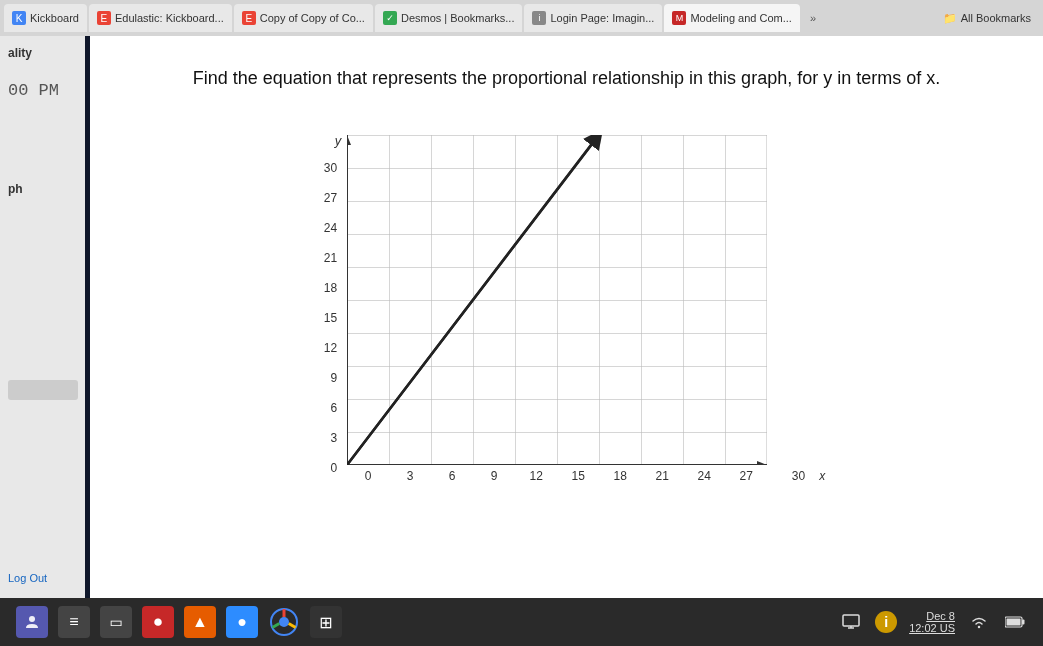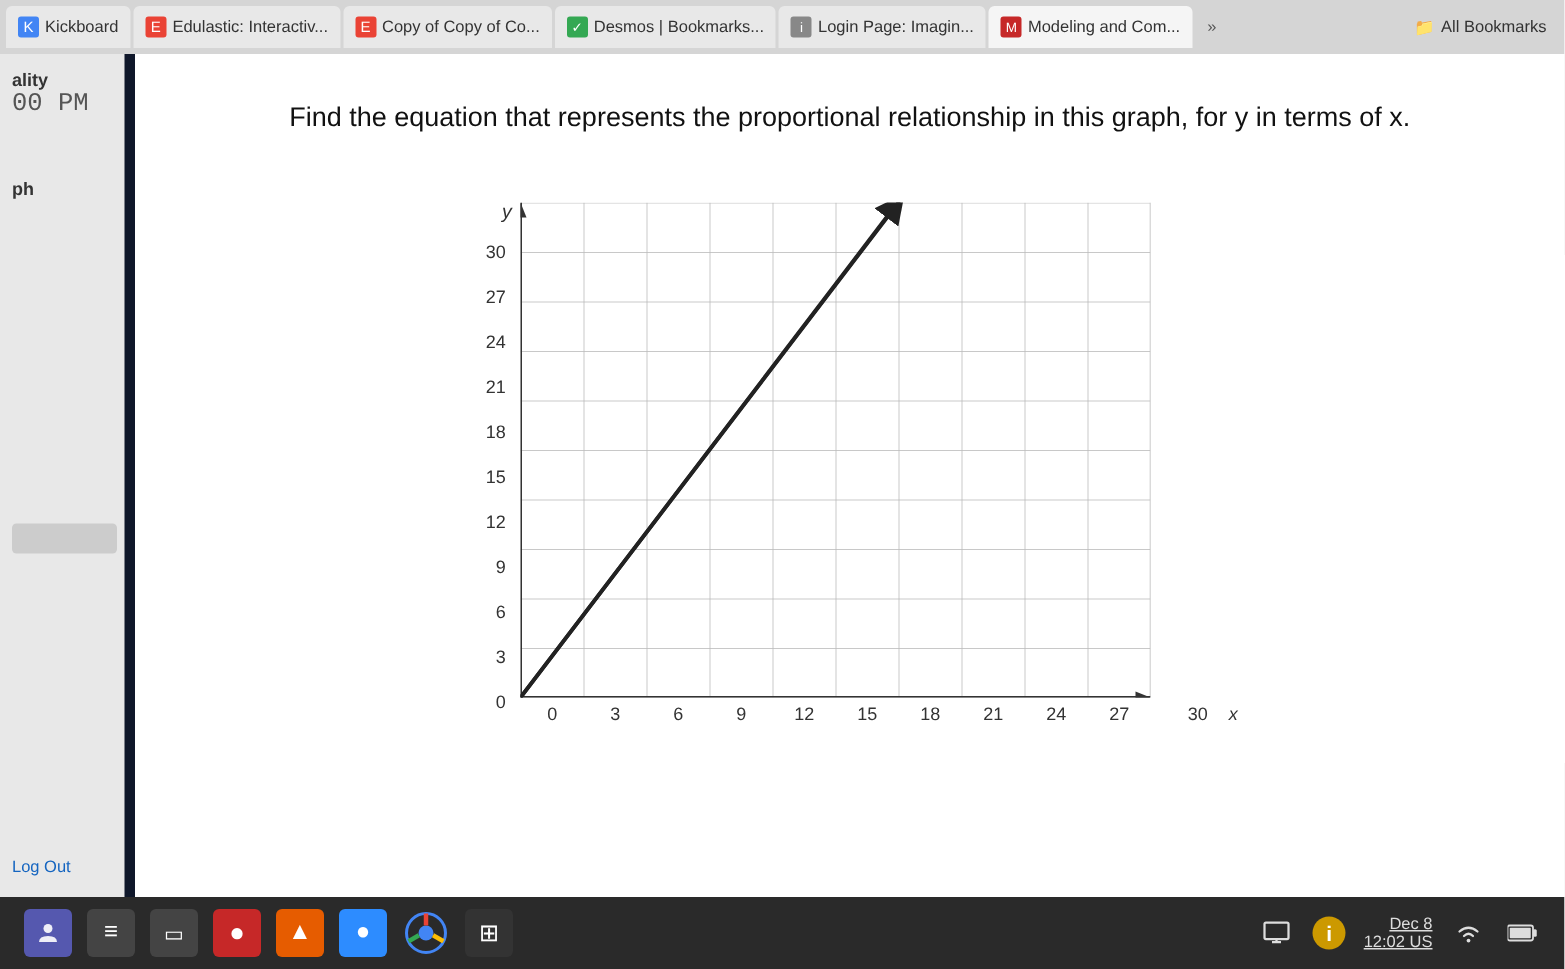--- a/index.html
+++ b/index.html
@@ -80,22 +80,22 @@
     }
 
     
     .sidebar {
       width: 90px;
       background: #e8e8e8;
       display: flex;
       flex-direction: column;
       align-items: flex-start;
       padding: 10px 8px;
-      gap: 0;
-      border-right: 7px solid #0f172a;
+      gap: 21px;
+      border-right: 5px solid #0f172a;
       flex-shrink: 0;
     }
     .sidebar-label {
       font-size: 12px;
       font-weight: bold;
       color: #333;
     }
     .sidebar-time {
       font-size: 17px;
       color: #555;
@@ -219,21 +219,21 @@
 <body>
 
 <div class="tab-bar">
 
   <div class="tab-item">
     <span class="tab-icon blue">K</span>
     <span>Kickboard</span>
   </div>
   <div class="tab-item">
     <span class="tab-icon orange">E</span>
-    <span>Edulastic: Interactiv...</span>
+    <span>Edulastic: Kickboard...</span>
   </div>
   <div class="tab-item">
     <span class="tab-icon orange">E</span>
     <span>Copy of Copy of Co...</span>
   </div>
   <div class="tab-item">
     <span class="tab-icon green" style="font-size:9px;">✓</span>
     <span>Desmos | Bookmarks...</span>
   </div>
   <div class="tab-item">

